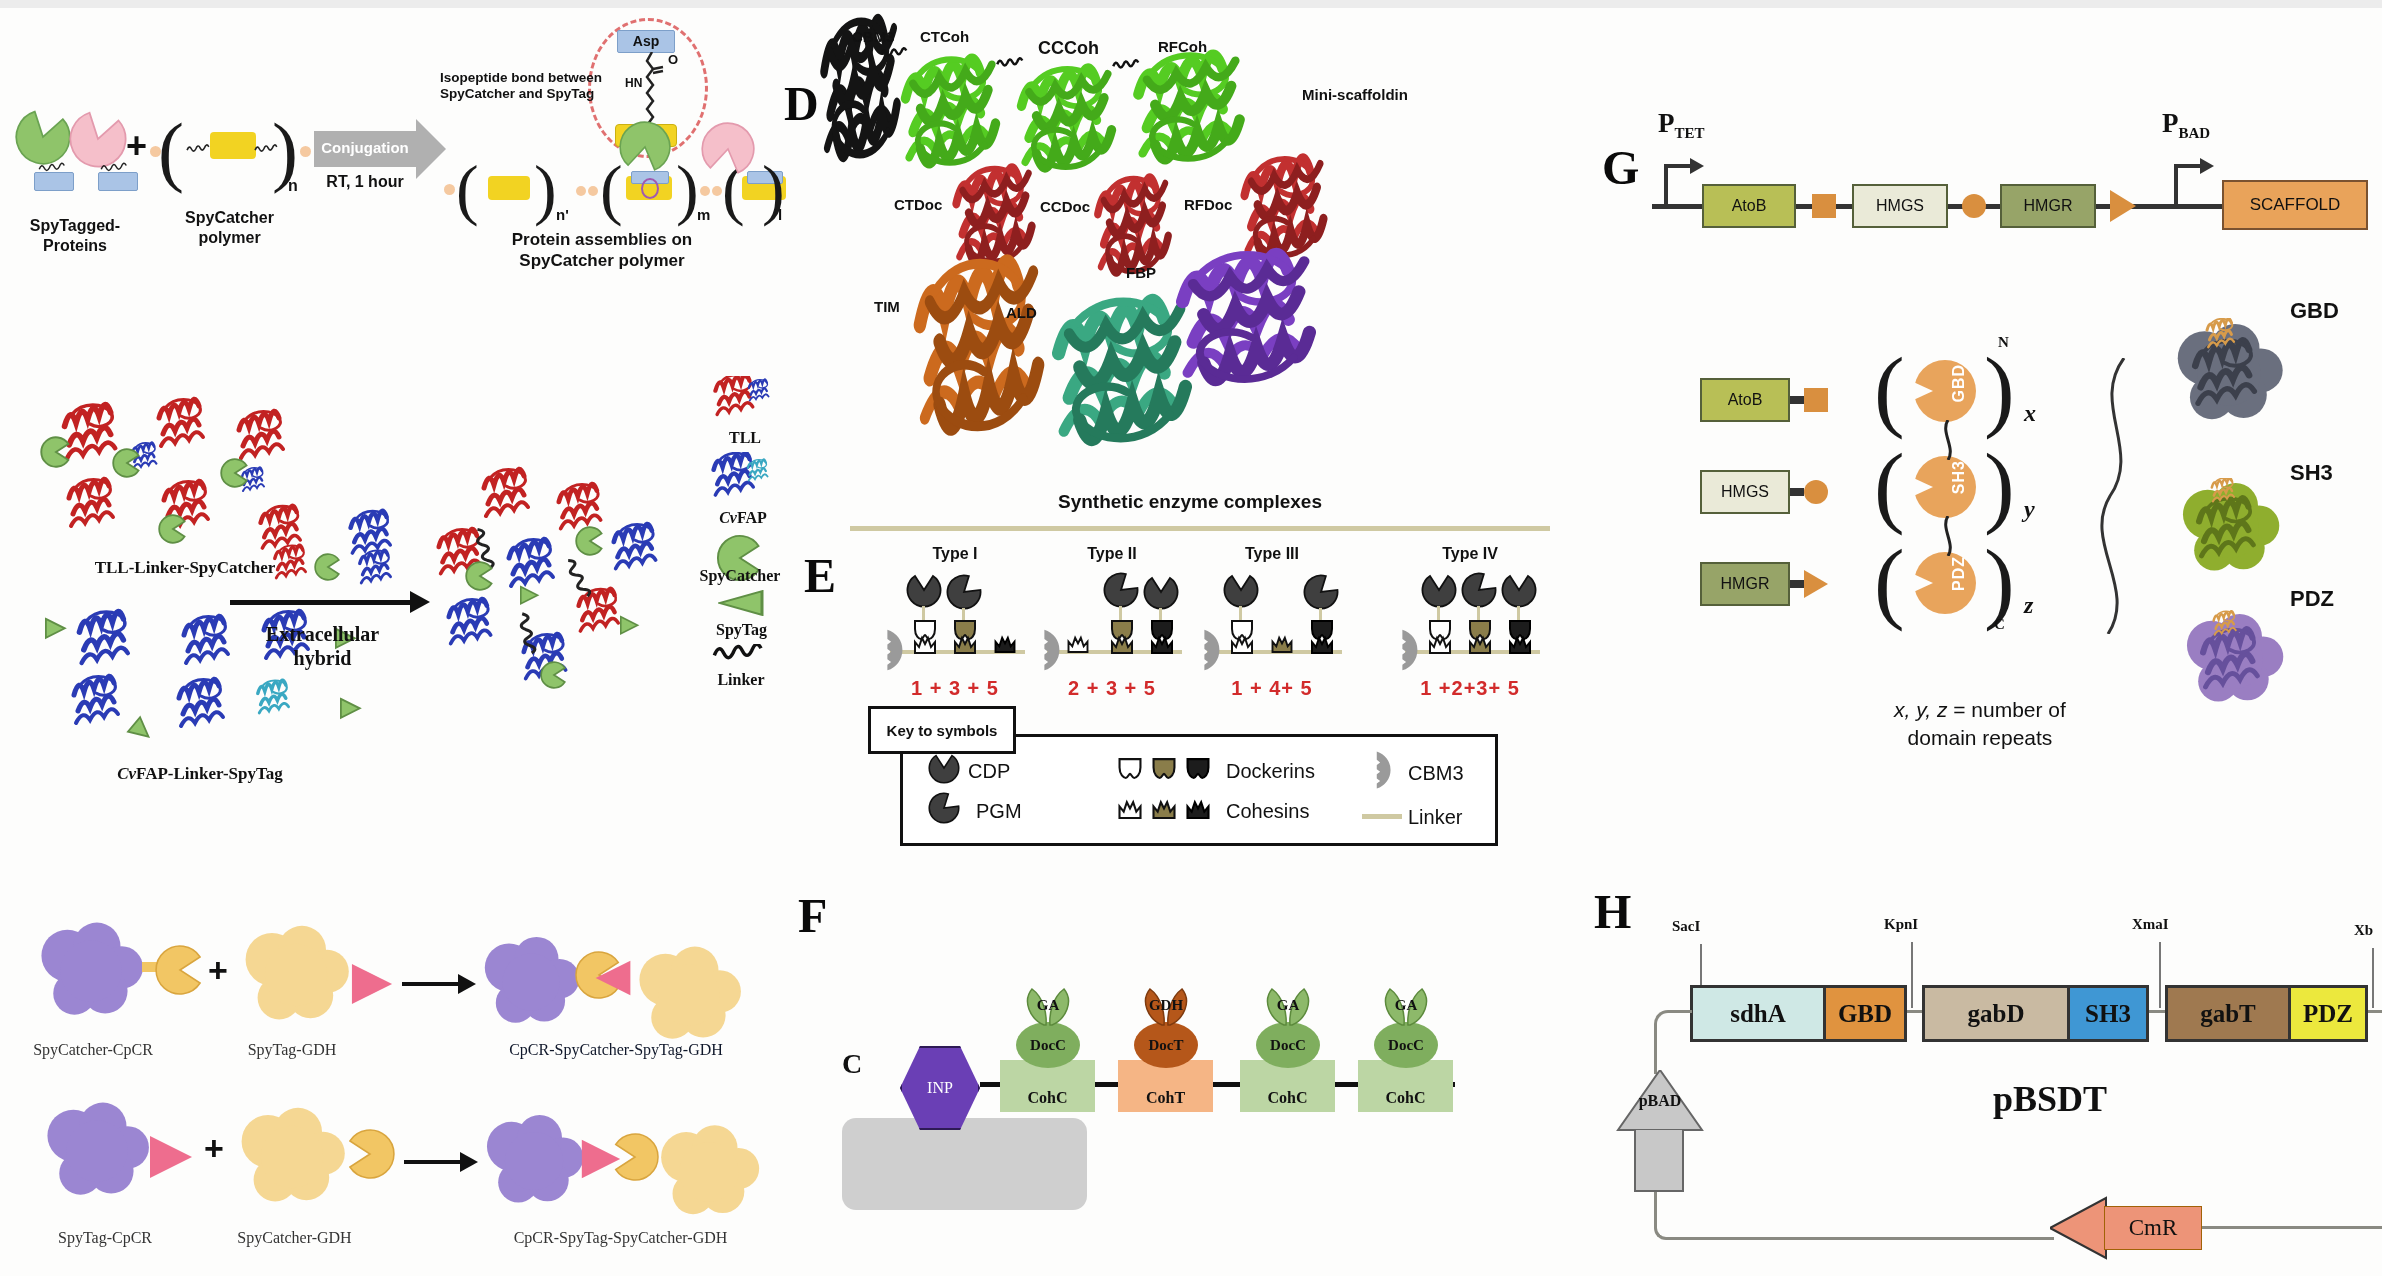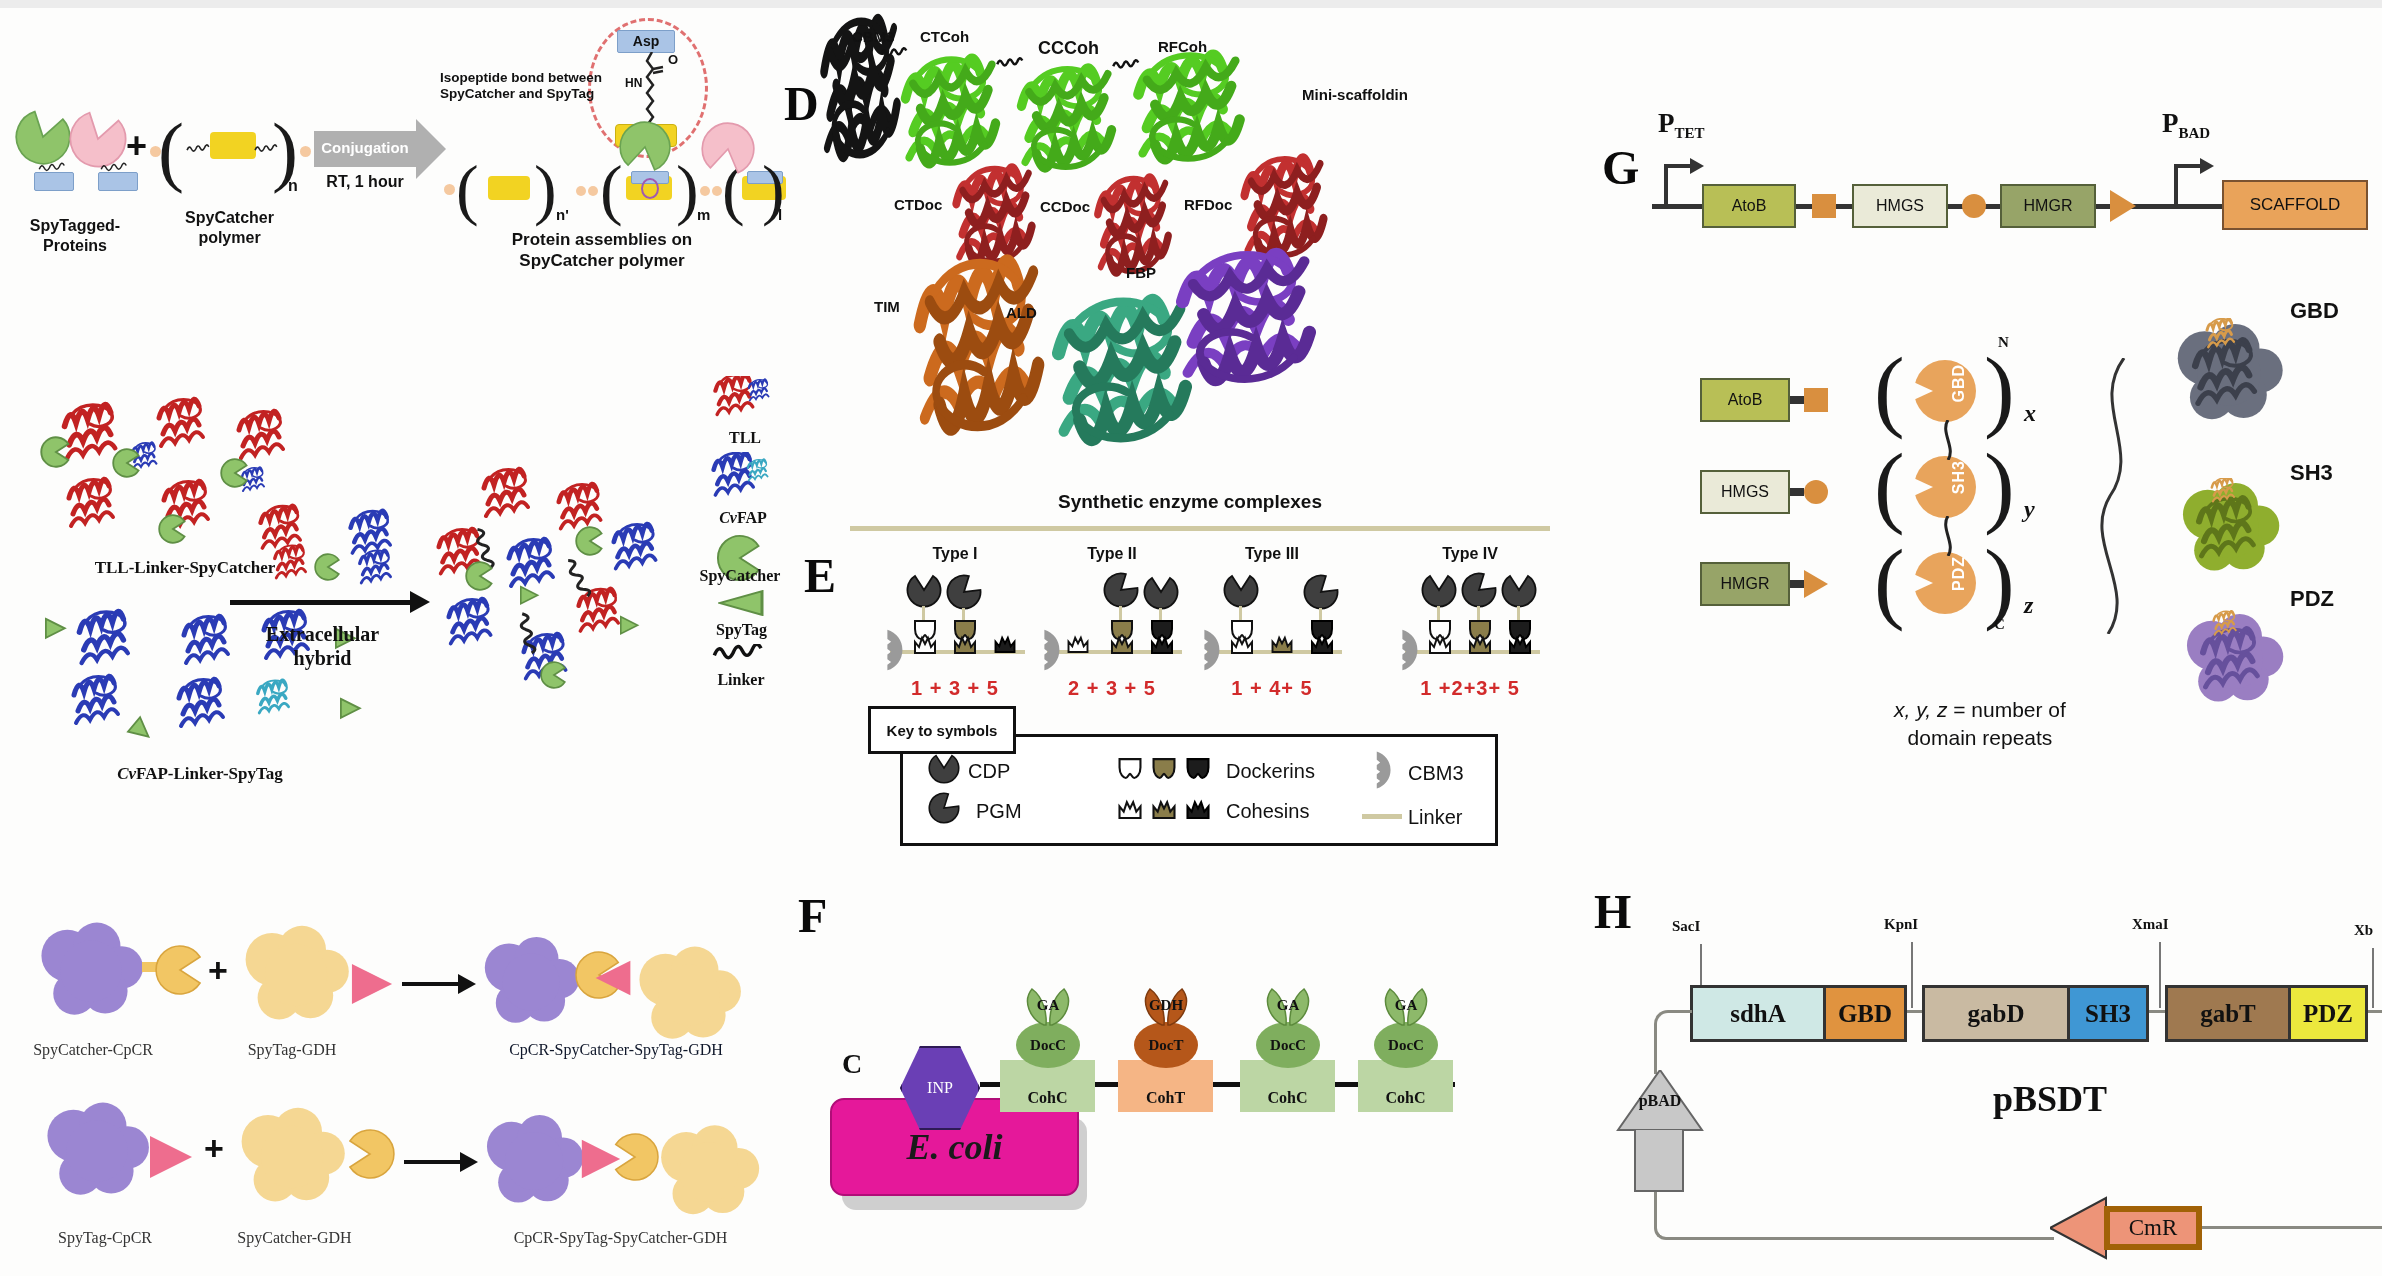--- a/index.html
+++ b/index.html
@@ -531,21 +531,20 @@
   <svg class="abs" style="left:652px;top:1118px" width="114" height="108" viewBox="0 0 100 90">
       <use href="#cloud" fill="#f5d793"></use>
     </svg>
   <div class="lbl serif" style="left:30px;top:1228px;width:150px;font-size:16px;font-weight:normal;color:#333">SpyTag-CpCR</div>
   <div class="lbl serif" style="left:222px;top:1228px;width:145px;font-size:16px;font-weight:normal;color:#333">SpyCatcher-GDH</div>
   <div class="lbl serif" style="left:468px;top:1228px;width:305px;font-size:16px;font-weight:normal;color:#333">CpCR-SpyTag-SpyCatcher-GDH</div>
 
   <div class="panel-letter" style="left:798px;top:888px">F</div>
   <div class="abs serif" style="left:842px;top:1048px;font-size:28px;font-weight:bold">C</div>
   <div class="abs" style="left:842px;top:1118px;width:245px;height:92px;background:#cfcfcf;border-radius:14px"></div>
-  <div class="abs serif" style="left:830px;top:1098px;width:245px;height:94px;background:#e5189a;border:2px solid #b00d78;border-radius:14px;display:flex;align-items:center;justify-content:center;font-style:italic;font-weight:bold;font-size:36px;color:#1a1a1a">E. coli</div>
   <div class="abs" style="left:980px;top:1082px;width:475px;height:5px;background:#111"></div>
   <div class="abs serif" style="left:900px;top:1046px;width:80px;height:84px;background:#6a3fb5;border:2px solid #2e1a55;box-sizing:border-box;clip-path:polygon(25% 0,75% 0,100% 50%,75% 100%,25% 100%,0 50%);display:flex;align-items:center;justify-content:center;color:#fff;font-size:16px">INP</div>
 
   <div class="fmod-coh" style="left:1000px;top:1060px;background:#bcd6a4">CohC</div>
   <div class="fmod-doc" style="left:1016px;top:1022px;background:#7fae5e">DocC</div>
   <svg class="abs" style="left:1020px;top:988px" width="56" height="38" viewBox="0 0 56 38">
       <use href="#ears" fill="#8db96a" stroke="#5c8a3c" stroke-width="1.5"></use>
     </svg>
   <div class="lbl serif" style="left:1024px;top:996px;width:48px;font-size:15px">GA</div>
 
@@ -681,15 +680,15 @@
     </svg>
   <div class="abs" style="left:1634px;top:1130px;width:50px;height:62px;background:#c8c8c8;border:2px solid #666;border-top:none;box-sizing:border-box"></div>
   <div class="abs serif" style="left:1618px;top:1092px;width:84px;text-align:center;font-weight:bold;font-size:16px">pBAD</div>
   <div class="bb" style="left:1654px;top:1192px;width:3px;height:36px"></div>
   <div class="abs" style="left:1654px;top:1214px;width:30px;height:26px;border-left:3px solid #8a8a82;border-bottom:3px solid #8a8a82;border-bottom-left-radius:12px;box-sizing:border-box"></div>
   <div class="bb" style="left:1682px;top:1237px;width:372px;height:3px"></div>
   <div class="abs serif" style="left:1940px;top:1078px;width:220px;text-align:center;font-weight:bold;font-size:36px">pBSDT</div>
   <svg class="abs" style="left:2050px;top:1196px" width="58" height="64" viewBox="0 0 58 64">
     <polygon points="0,32 56,2 56,62" fill="#ed9478" stroke="#333" stroke-width="2"></polygon>
     </svg>
-  <div class="abs serif" style="left:2104px;top:1206px;width:98px;height:44px;background:#ed9478;border:6px solid #a16207;box-sizing:border-box;display:flex;align-items:center;justify-content:center;font-size:23px">CmR</div>
+  <div class="abs serif" style="left:2104px;top:1206px;width:98px;height:44px;background:#ed9478;border:1px solid #a16207;box-sizing:border-box;display:flex;align-items:center;justify-content:center;font-size:23px">CmR</div>
   <div class="bb" style="left:2202px;top:1226px;width:180px;height:3px"></div>
 </div>
 
 </body></html>

